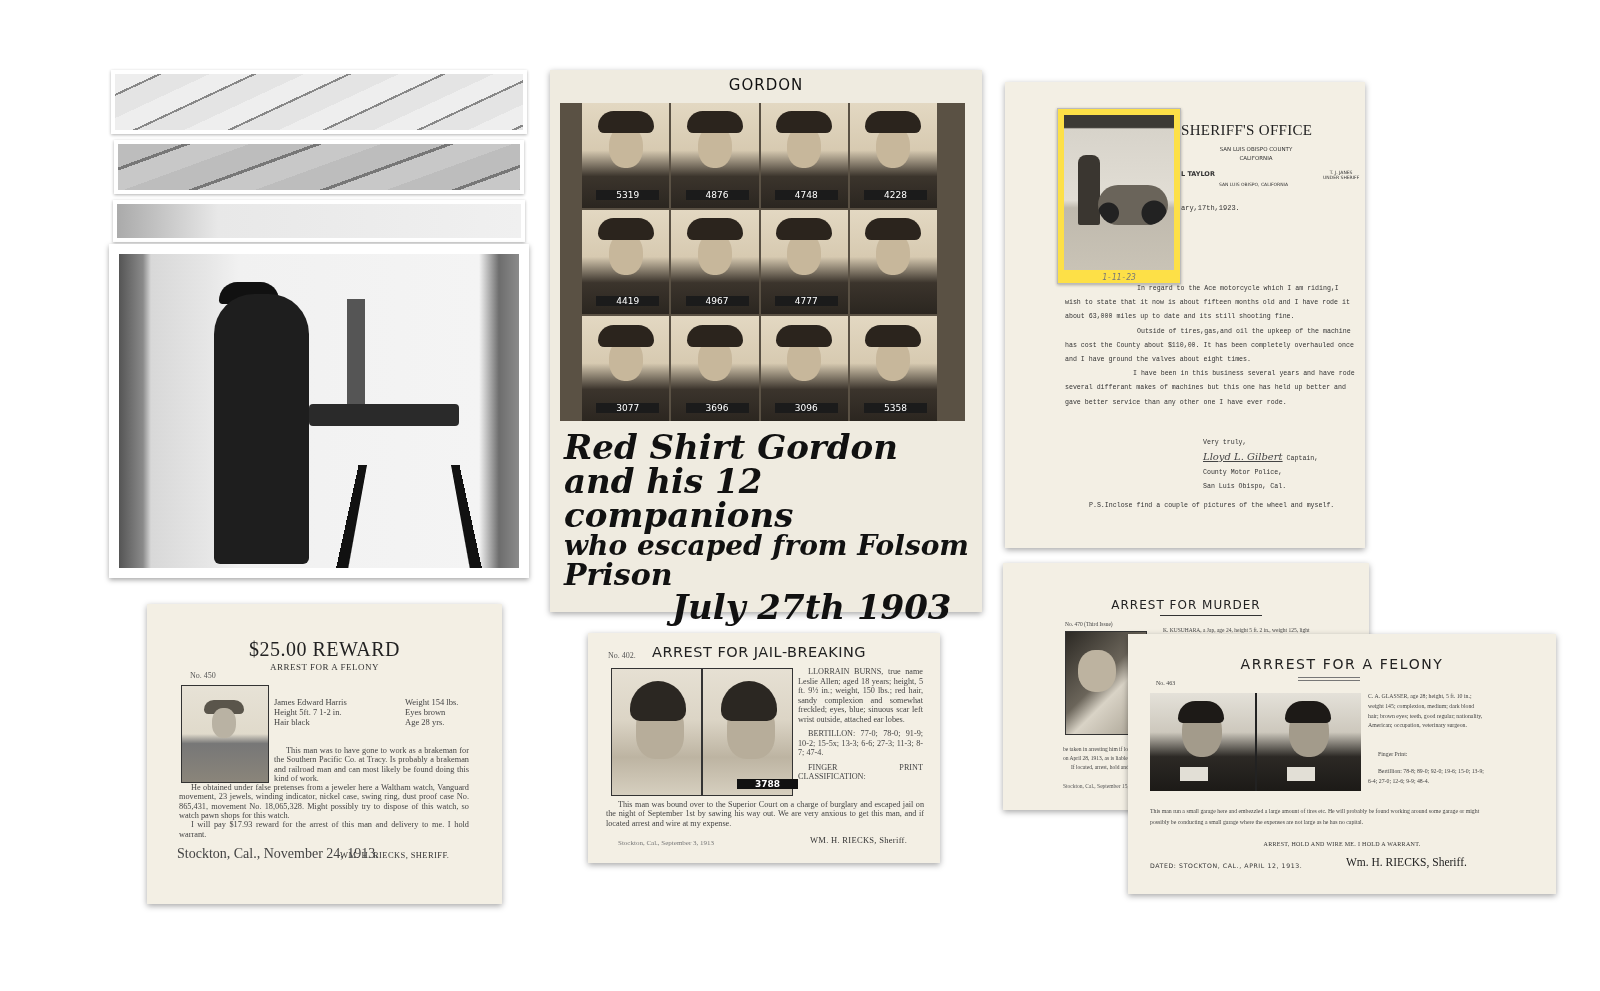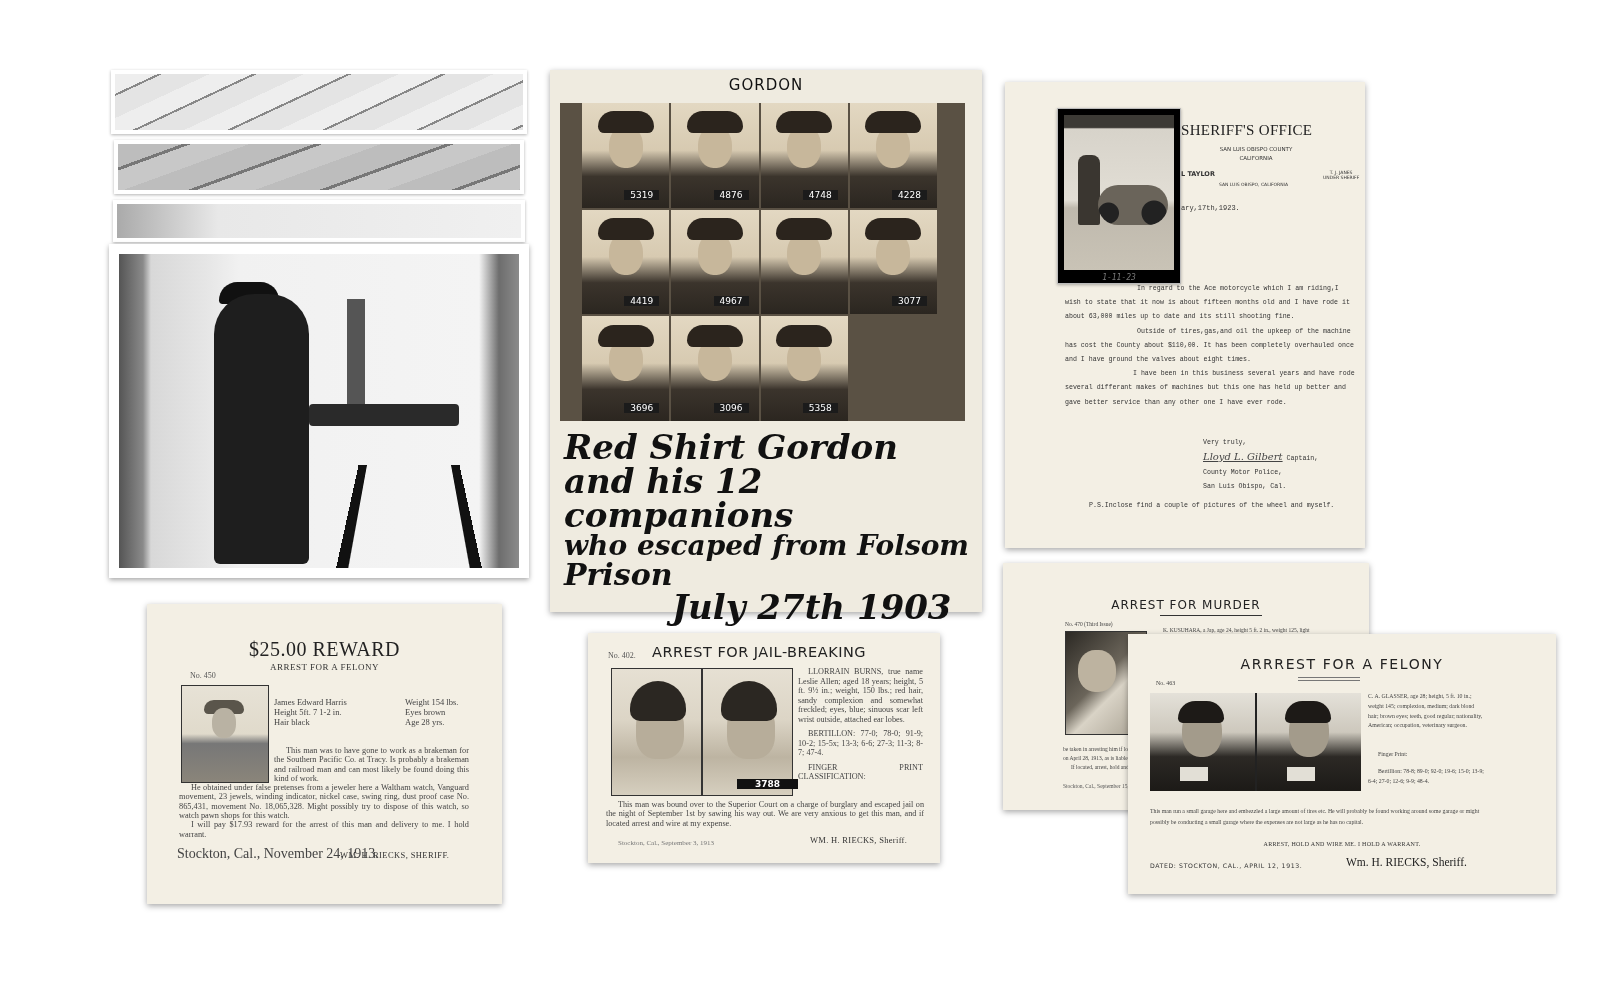--- a/index.html
+++ b/index.html
@@ -18,30 +18,30 @@
   .gun-barrel{position:absolute;left:190px;top:150px;width:150px;height:22px;background:#2a2a2a;border-radius:4px;}
   .gun-pole{position:absolute;left:228px;top:45px;width:18px;height:110px;background:#555;}
   .tripod{position:absolute;left:230px;top:200px;width:100px;height:110px;border-left:10px solid #111;border-right:10px solid #111;transform:perspective(100px) rotateX(20deg);}
   
   .gordon{left:550px;top:70px;width:432px;height:542px;background:#efebe0;box-shadow:0 2px 6px rgba(0,0,0,0.35);}
   .gordon-title{position:absolute;left:0;right:0;top:6px;text-align:center;font-family:"DejaVu Sans",sans-serif;font-size:15px;letter-spacing:1px;color:#111;}
   .mug-grid{position:absolute;left:10px;top:33px;width:405px;height:318px;background:#5a5144;display:grid;grid-template-columns:repeat(4,1fr);grid-template-rows:repeat(3,1fr);gap:2px;padding:0 28px 0 22px;box-sizing:border-box;}
   .mug{background:linear-gradient(180deg,#e3d8c2 0,#d7cab1 45%,#3b342c 70%,#2b2620 100%);position:relative;overflow:hidden;}
   .mug .head{position:absolute;left:50%;top:22%;width:34px;height:42px;margin-left:-17px;background:#c7b79b;border-radius:45%;}
   .mug .mhat{position:absolute;left:50%;top:8%;width:56px;height:22px;margin-left:-28px;background:#2b241d;border-radius:20px 20px 8px 8px;}
-  .mug .num{position:absolute;right:10px;bottom:8px;font-family:"DejaVu Sans",sans-serif;font-size:9px;color:#fff;background:#1b1b1b;padding:0 6px;margin-left:8px;}
+  .mug .num{position:absolute;right:10px;bottom:8px;font-family:"DejaVu Sans",sans-serif;font-size:9px;color:#fff;background:#1b1b1b;padding:0 20px;margin-left:8px;}
   .gordon-caption{position:absolute;left:14px;top:360px;width:410px;font-family:"DejaVu Serif",serif;font-style:italic;font-weight:bold;color:#111;line-height:1.0;}
   .cap1{font-size:34px;}
   .cap2{font-size:34px;}
   .cap3{font-size:28px;}
   .cap4{font-size:30px;}
   .cap5{font-size:34px;margin-left:108px;}
   
   .letter{left:1005px;top:82px;width:360px;height:466px;}
-  .letter-photo{position:absolute;left:52px;top:26px;width:122px;height:174px;background:#000000;border:1px solid #bbb;box-shadow:0 1px 3px rgba(0,0,0,0.3);}
+  .letter-photo{position:absolute;left:52px;top:26px;width:122px;height:174px;background:#fde047;border:1px solid #bbb;box-shadow:0 1px 3px rgba(0,0,0,0.3);}
   .letter-photo .img{position:absolute;left:6px;top:6px;right:6px;height:155px;background:linear-gradient(180deg,#3c3a35 0,#3c3a35 8%,#d7d3ca 9%,#e2ded5 55%,#bfb9ad 60%,#c9c3b6 100%);}
   .letter-photo .rider{position:absolute;left:14px;top:40px;width:22px;height:70px;background:#3a3630;border-radius:8px 8px 2px 2px;}
   .letter-photo .bike{position:absolute;left:34px;top:70px;width:70px;height:40px;border-radius:20px;background:radial-gradient(circle at 80% 70%,#222 0 12px,transparent 13px),radial-gradient(circle at 15% 70%,#222 0 10px,transparent 11px),#6a645a;}
   .letter-photo .pdate{position:absolute;left:0;right:0;bottom:1px;text-align:center;font-family:"DejaVu Sans Mono",monospace;font-size:8px;color:#777;font-style:italic;}
   .sheriff-office{position:absolute;left:176px;top:40px;font-family:"Liberation Serif",serif;font-size:15px;color:#222;letter-spacing:0.3px;}
   .county{position:absolute;left:196px;top:63px;font-family:"DejaVu Sans",sans-serif;font-size:5.5px;color:#333;text-align:center;width:110px;line-height:1.6;}
   .taylor{position:absolute;left:176px;top:88px;font-family:"DejaVu Sans",sans-serif;font-size:6.5px;font-weight:bold;color:#333;}
   .janes{position:absolute;left:318px;top:88px;font-family:"DejaVu Sans",sans-serif;font-size:4.5px;color:#333;text-align:center;}
   .slo{position:absolute;left:214px;top:100px;font-family:"DejaVu Sans",sans-serif;font-size:4.5px;color:#333;}
   .ldate{position:absolute;left:176px;top:122px;font-family:"Liberation Mono",monospace;font-size:7px;color:#333;}
@@ -161,20 +161,25 @@
         <span class="num">4419</span>
       </div>
     <div class="mug">
         <div class="head"></div>
         <div class="mhat"></div>
         <span class="num">4967</span>
       </div>
     <div class="mug">
         <div class="head"></div>
         <div class="mhat"></div>
+        <span class="num">4777</span>
+      </div>
+    <div class="mug">
+        <div class="head"></div>
+        <div class="mhat"></div>
       </div>
     <div class="mug">
         <div class="head"></div>
         <div class="mhat"></div>
         <span class="num">3077</span>
       </div>
     <div class="mug">
         <div class="head"></div>
         <div class="mhat"></div>
         <span class="num">3696</span>

